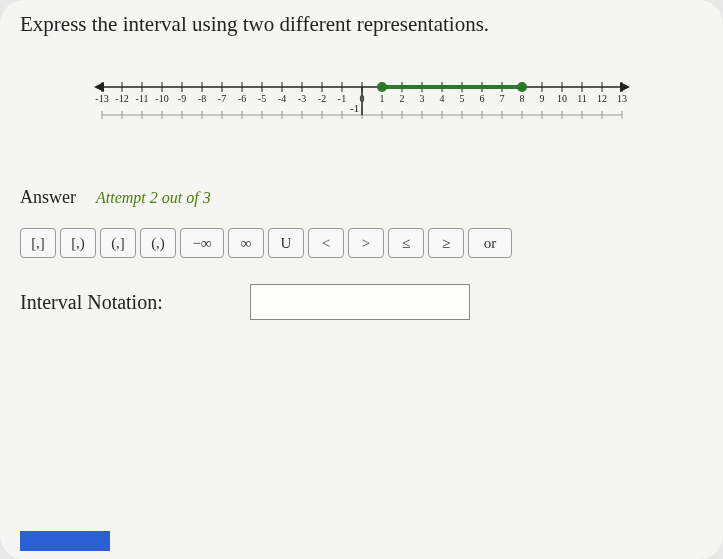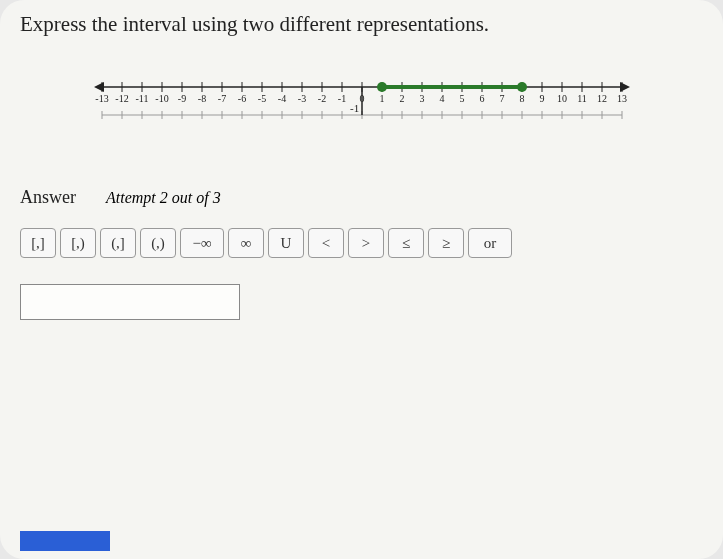--- a/index.html
+++ b/index.html
@@ -33,24 +33,24 @@
     }
     .answer-row {
       margin-bottom: 20px;
     }
     .answer-label {
       font-weight: normal;
       font-size: 18px;
       color: #222;
     }
     .attempt {
-      color: #000000;
+      color: #4d7c0f;
       font-size: 16px;
       font-style: italic;
-      margin-left: 26px;
+      margin-left: 16px;
     }
     .symbol-row {
       display: flex;
       gap: 4px;
       margin-bottom: 26px;
       flex-wrap: wrap;
     }
     .sym-btn {
       border: 1px solid #999;
       background: #f8f8f8;
@@ -221,18 +221,19 @@
     <div class="sym-btn">∞</div>
     <div class="sym-btn">U</div>
     <div class="sym-btn">&lt;</div>
     <div class="sym-btn">&gt;</div>
     <div class="sym-btn">≤</div>
     <div class="sym-btn">≥</div>
     <div class="sym-btn wide">or</div>
   </div>
 
   <div class="field-row">
+    <div class="field-label">Interval Notation:</div>
     <input class="field-input" value="" style="">
   </div>
 
 
   <div class="submit-hint"></div>
 </div>
 
 </body></html>

